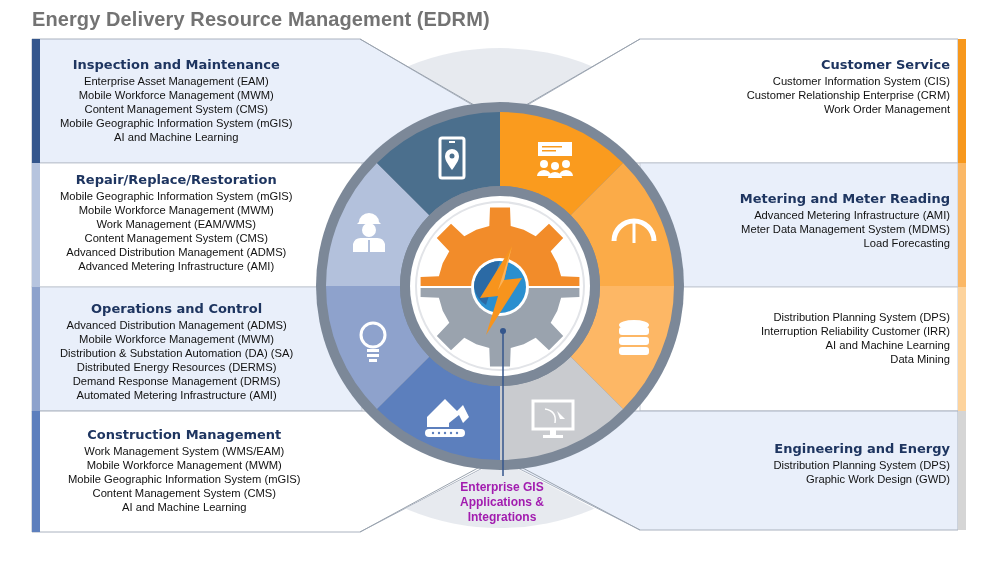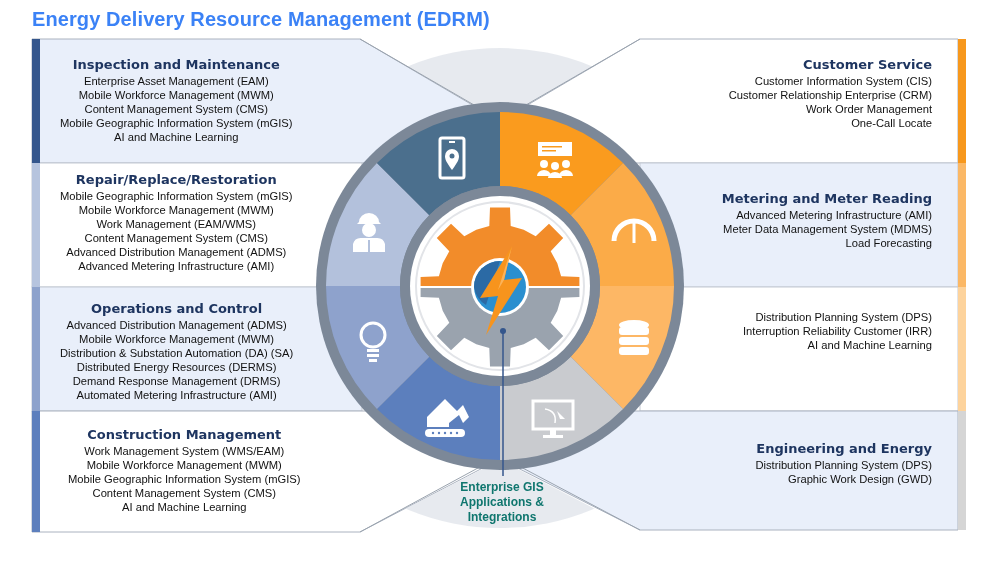--- a/index.html
+++ b/index.html
@@ -1,24 +1,24 @@
 <!DOCTYPE html>
 <html><head>
 <meta charset="utf-8">
 <style>
   html, body { margin:0; padding:0; }
   body { width:1000px; height:563px; background:#ffffff; position:relative; overflow:hidden; font-family:"Liberation Sans", sans-serif; }
-  .title { position:absolute; left:32px; top:8px; font-size:20px; font-weight:bold; color:#3b82f6; letter-spacing:0.1px; }
+  .title { position:absolute; left:32px; top:8px; font-size:20px; font-weight:bold; color:#737373; letter-spacing:0.1px; }
   #bg-svg { position:absolute; left:0; top:0; }
   .panel-text { position:absolute; }
   .panel-text h3 { margin:0 0 2px 0; font-family:"DejaVu Sans", sans-serif; font-size:13px; font-weight:bold; color:#1e3560; }
   .panel-text div.item { font-size:11.2px; line-height:14px; color:#111; }
   .left { left:60px; text-align:center; }
-  .right { right:68px; text-align:right;margin-left:20px; }
-  .center-label { position:absolute; left:440px; top:480px; width:124px; text-align:center; font-size:12px; font-weight:bold; color:#0f766e; line-height:15px; }
+  .right { right:50px; text-align:right;margin-left:20px; }
+  .center-label { position:absolute; left:440px; top:480px; width:124px; text-align:center; font-size:12px; font-weight:bold; color:#a21caf; line-height:15px; }
 </style>
 </head>
 <body>
 
 <div class="title">Energy Delivery Resource Management (EDRM)</div>
 
 <svg id="bg-svg" width="1000" height="563" viewBox="0 0 1000 563">
 
   <g>
     <polygon points="32,39 360,39 498,120 498,163 32,163" fill="#e9effa" stroke="#aab2bf" stroke-width="1"></polygon>
@@ -182,32 +182,32 @@
   <div class="item">Mobile Geographic Information System (mGIS)</div>
   <div class="item">Content Management System (CMS)</div>
   <div class="item">AI and Machine Learning</div>
 </div>
 
 <div class="panel-text right" style="top:57px;">
   <h3>Customer Service</h3>
   <div class="item">Customer Information System (CIS)</div>
   <div class="item">Customer Relationship Enterprise (CRM)</div>
   <div class="item">Work Order Management</div>
-  <div class="item">One-Call Locate</div>
 </div>
 <div class="panel-text right" style="top:191px;">
   <h3>Metering and Meter Reading</h3>
   <div class="item">Advanced Metering Infrastructure (AMI)</div>
   <div class="item">Meter Data Management System (MDMS)</div>
   <div class="item">Load Forecasting</div>
 </div>
 <div class="panel-text right" style="top:310px;">
   <div class="item">Distribution Planning System (DPS)</div>
   <div class="item">Interruption Reliability Customer (IRR)</div>
   <div class="item">AI and Machine Learning</div>
+  <div class="item">Data Mining</div>
 </div>
 <div class="panel-text right" style="top:441px;">
   <h3>Engineering and Energy</h3>
   <div class="item">Distribution Planning System (DPS)</div>
   <div class="item">Graphic Work Design (GWD)</div>
 </div>
 
 <div class="center-label">
   <div>Enterprise GIS</div>
   <div>Applications &amp;</div>

